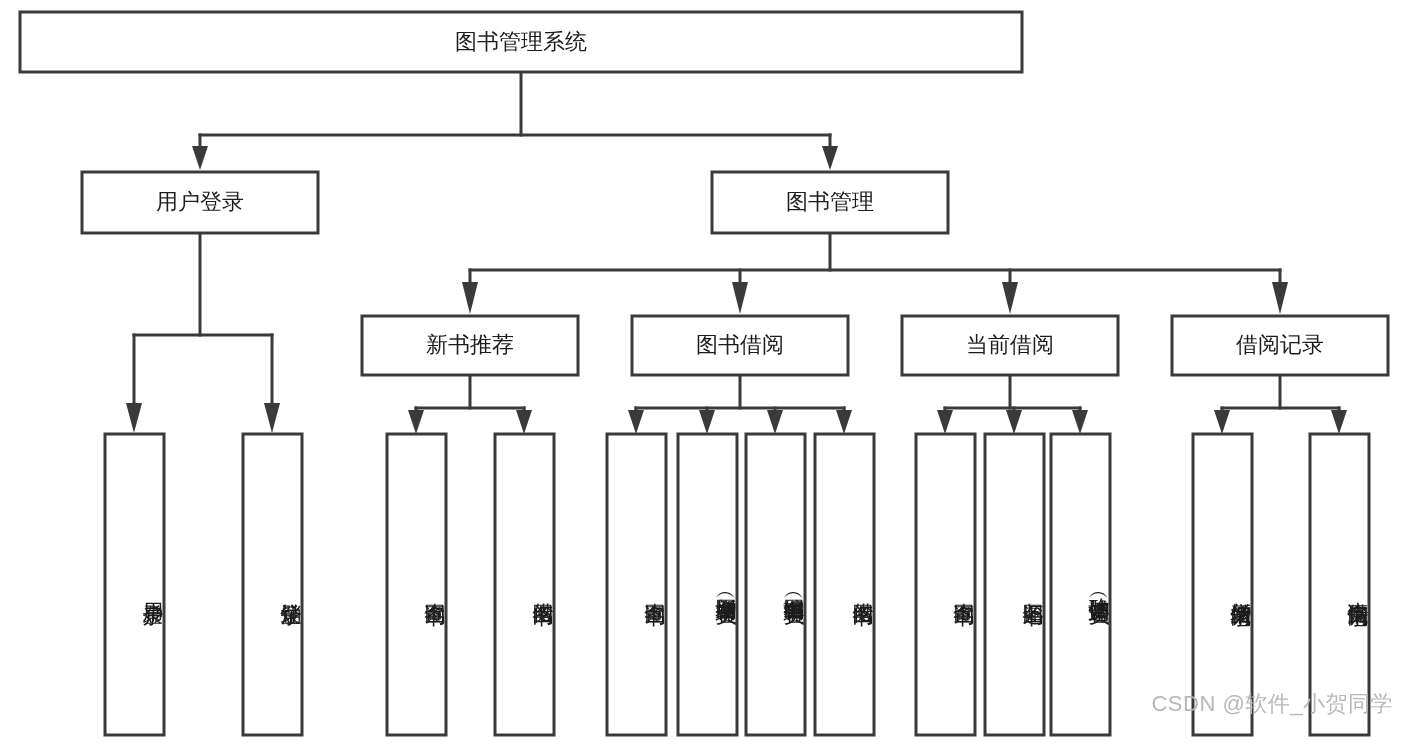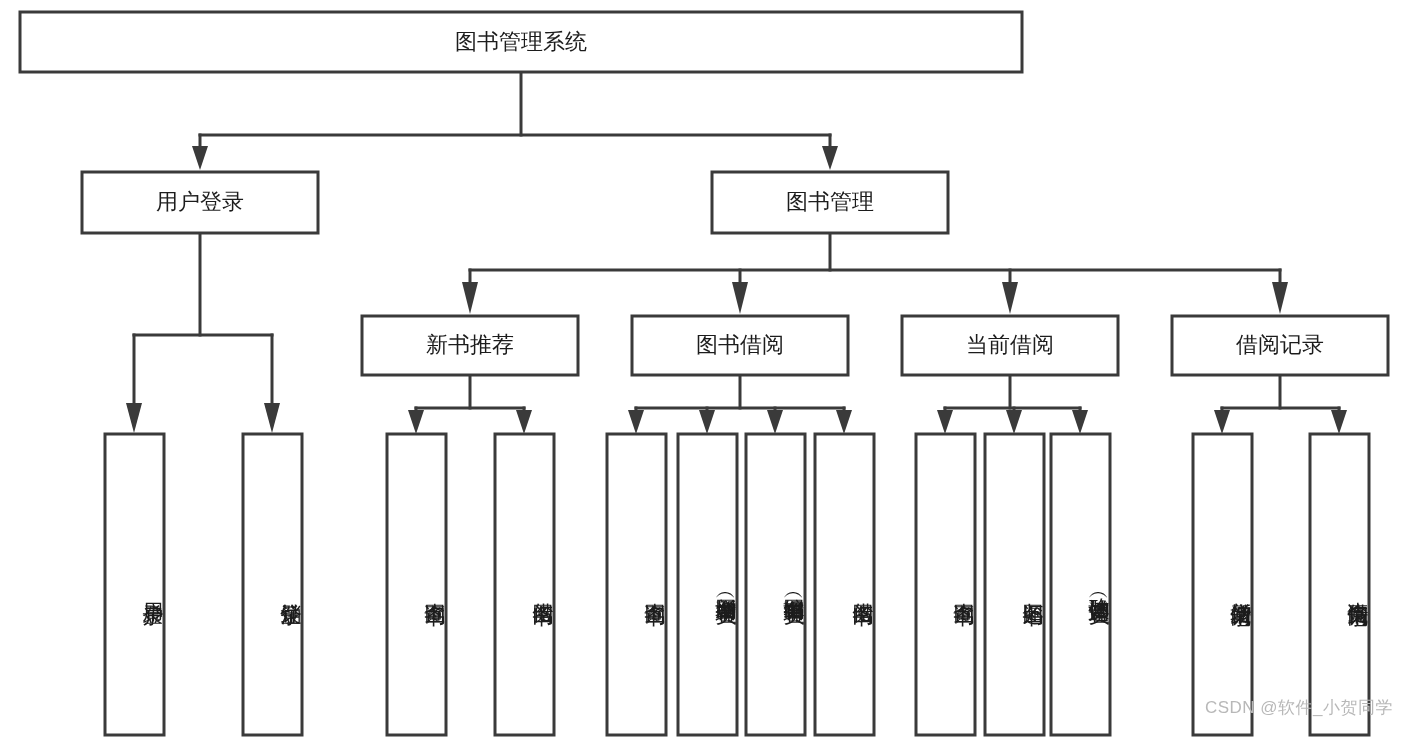--- a/index.html
+++ b/index.html
@@ -64,21 +64,21 @@
     justify-content: center;
     white-space: nowrap;
     pointer-events: none;
     user-select: none;
   }
   .watermark {
     position: absolute;
     right: 12px;
     bottom: 6px;
     font-family: "Liberation Sans", "DejaVu Sans", sans-serif;
-    font-size: 17px;
+    font-size: 22px;
     color: #b8b8b8;
     letter-spacing: 0.5px;
     white-space: nowrap;
   }
 </style>
 </head>
 <body>
 
 <div id="diagram-root">
 

